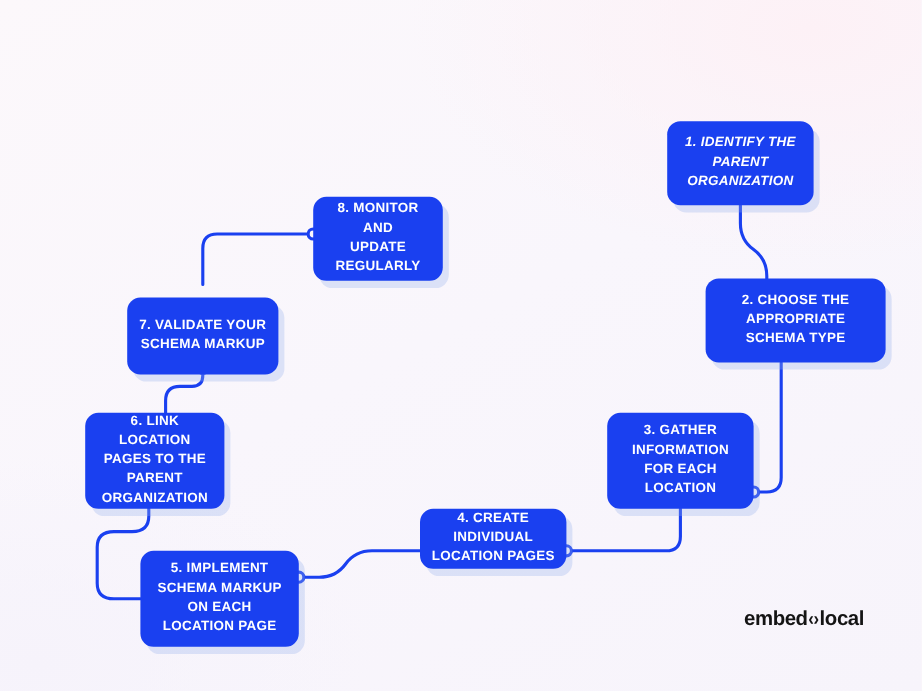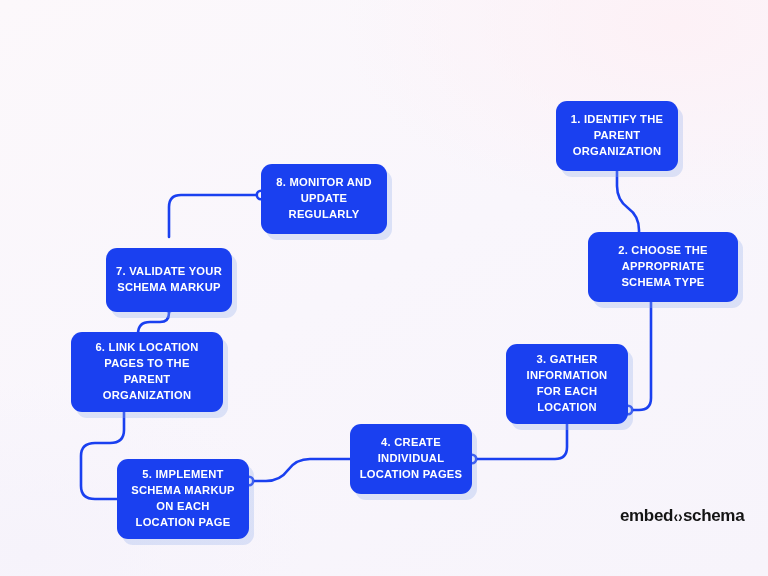--- a/index.html
+++ b/index.html
@@ -127,47 +127,47 @@
       <path class="conn-path" d="M 169 237 L 169 207 Q 169 195 181 195 L 258 195"></path>
       <circle class="conn-dot" cx="639" cy="246" r="4.2"></circle>
       <circle class="conn-dot" cx="628" cy="410" r="4.2"></circle>
       <circle class="conn-dot" cx="472" cy="459" r="4.2"></circle>
       <circle class="conn-dot" cx="249" cy="481" r="4.2"></circle>
       <circle class="conn-dot" cx="169" cy="307" r="4.2"></circle>
       <circle class="conn-dot" cx="261" cy="195" r="4.2"></circle>
     </svg>
 
   <div id="steps-layer">
-      <div class="step-box" style="left: 556px; top: 101px; width: 122px; height: 70px;"><span>1. IDENTIFY THE
+      <div class="step-box" style="left: 556px; top: 101px; width: 122px; height: 70px; font-style: italic;"><span>1. IDENTIFY THE
 PARENT
 ORGANIZATION</span></div>
       <div class="step-box" style="left: 588px; top: 232px; width: 150px; height: 70px;"><span>2. CHOOSE THE
 APPROPRIATE
 SCHEMA TYPE</span></div>
       <div class="step-box" style="left: 506px; top: 344px; width: 122px; height: 80px; justify-content: center;"><span>3. GATHER
 INFORMATION
 FOR EACH
 LOCATION</span></div>
-      <div class="step-box" style="left: 350px; top: 424px; width: 122px; height: 70px;"><span>4. CREATE
+      <div class="step-box" style="left: 350px; top: 424px; width: 122px; height: 50px;"><span>4. CREATE
 INDIVIDUAL
 LOCATION PAGES</span></div>
       <div class="step-box" style="left: 117px; top: 459px; width: 132px; height: 80px; text-align: center;"><span>5. IMPLEMENT
 SCHEMA MARKUP
 ON EACH
 LOCATION PAGE</span></div>
-      <div class="step-box" style="left: 71px; top: 332px; width: 152px; height: 80px; justify-content: center;"><span>6. LINK LOCATION
+      <div class="step-box" style="left: 71px; top: 344px; width: 116px; height: 80px; justify-content: center;"><span>6. LINK LOCATION
 PAGES TO THE
 PARENT
 ORGANIZATION</span></div>
       <div class="step-box" style="left: 106px; top: 248px; width: 126px; height: 64px;"><span>7. VALIDATE YOUR
 SCHEMA MARKUP</span></div>
-      <div class="step-box" style="left: 261px; top: 164px; width: 126px; height: 70px;"><span>8. MONITOR AND
+      <div class="step-box" style="left: 261px; top: 164px; width: 108px; height: 70px;"><span>8. MONITOR AND
 UPDATE
 REGULARLY</span></div>
     </div>
 
   <div id="logo">
     <span>embed</span>
     <span id="logo-mark">‹›</span>
-    <span>schema</span>
+    <span>local</span>
   </div>
 
 </div>
 
 </body></html>

